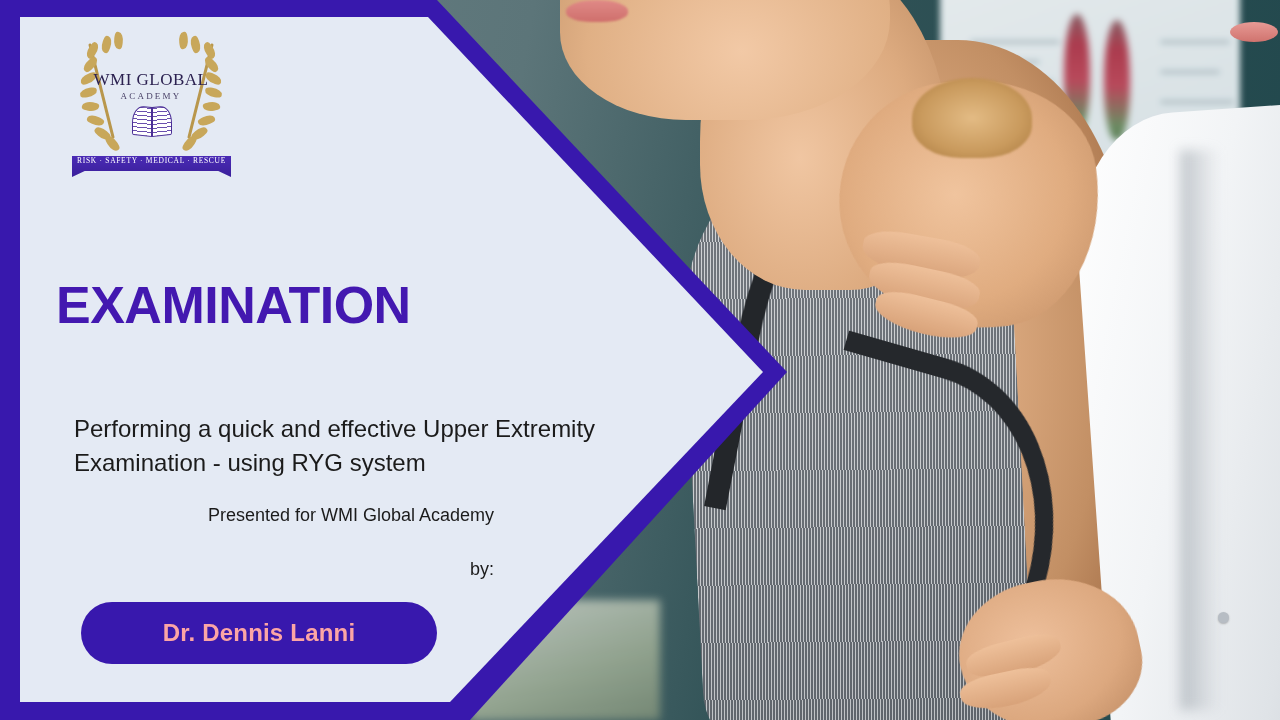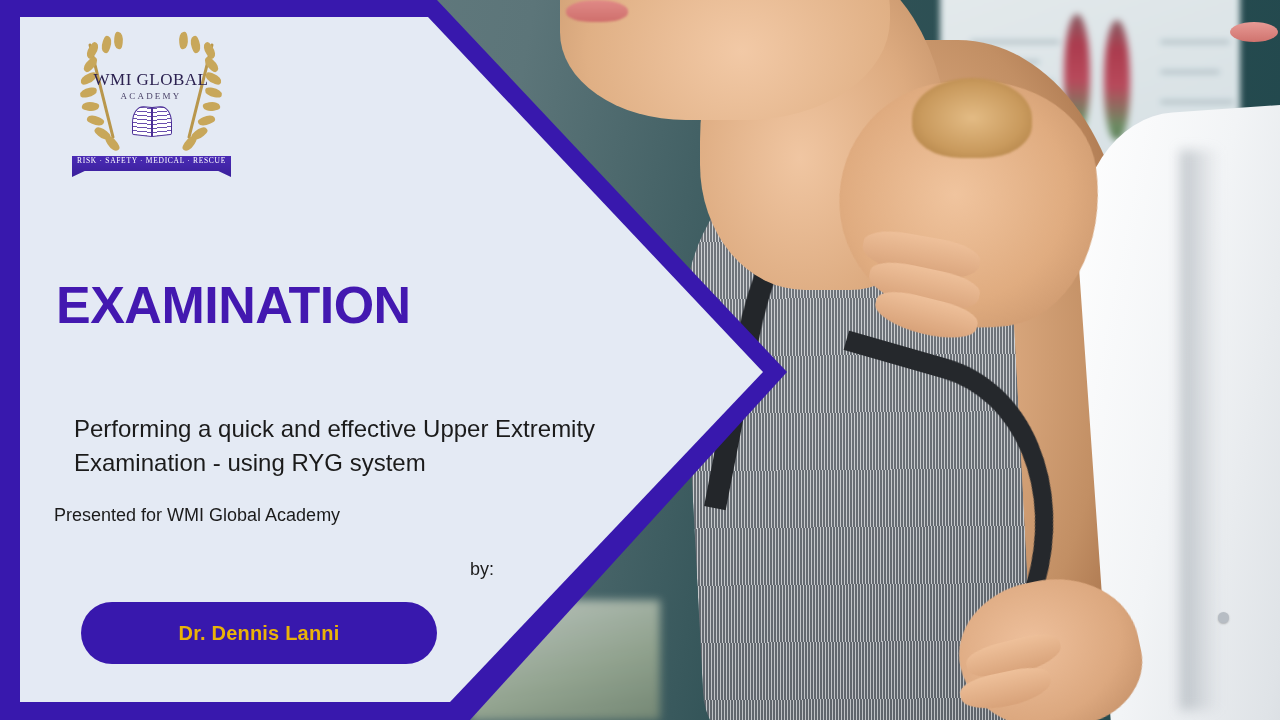--- a/index.html
+++ b/index.html
@@ -325,21 +325,21 @@
     font-size: 24px;
     line-height: 1.42;
     color: #1b1b1b;
     margin-left: 20px;
   }
 
   .presented {
     position: absolute;
     left: 54px; top: 487px;
     width: 440px;
-    text-align: left;
+    text-align: right;
     font-size: 18px;
     color: #1b1b1b;
   }
   .byline {
     position: absolute;
     left: 54px; top: 541px;
     width: 440px;
     text-align: right;
     font-size: 18px;
     color: #1b1b1b;
@@ -352,23 +352,23 @@
     background: #3818AD;
     border-radius: 31px;
     display: flex;
     align-items: center;
     justify-content: center;
     border: none;
     cursor: pointer;
     padding: 0;
   }
   .name-pill span {
-    font-size: 20px;
+    font-size: 24px;
     font-weight: bold;
-    color: #eab308;
+    color: #fca5a5;
     letter-spacing: .2px;
     font-family: "Liberation Sans", sans-serif;
   }
 </style>
 </head>
 <body>
 
 <div class="slide">
 
   <div class="photo">

